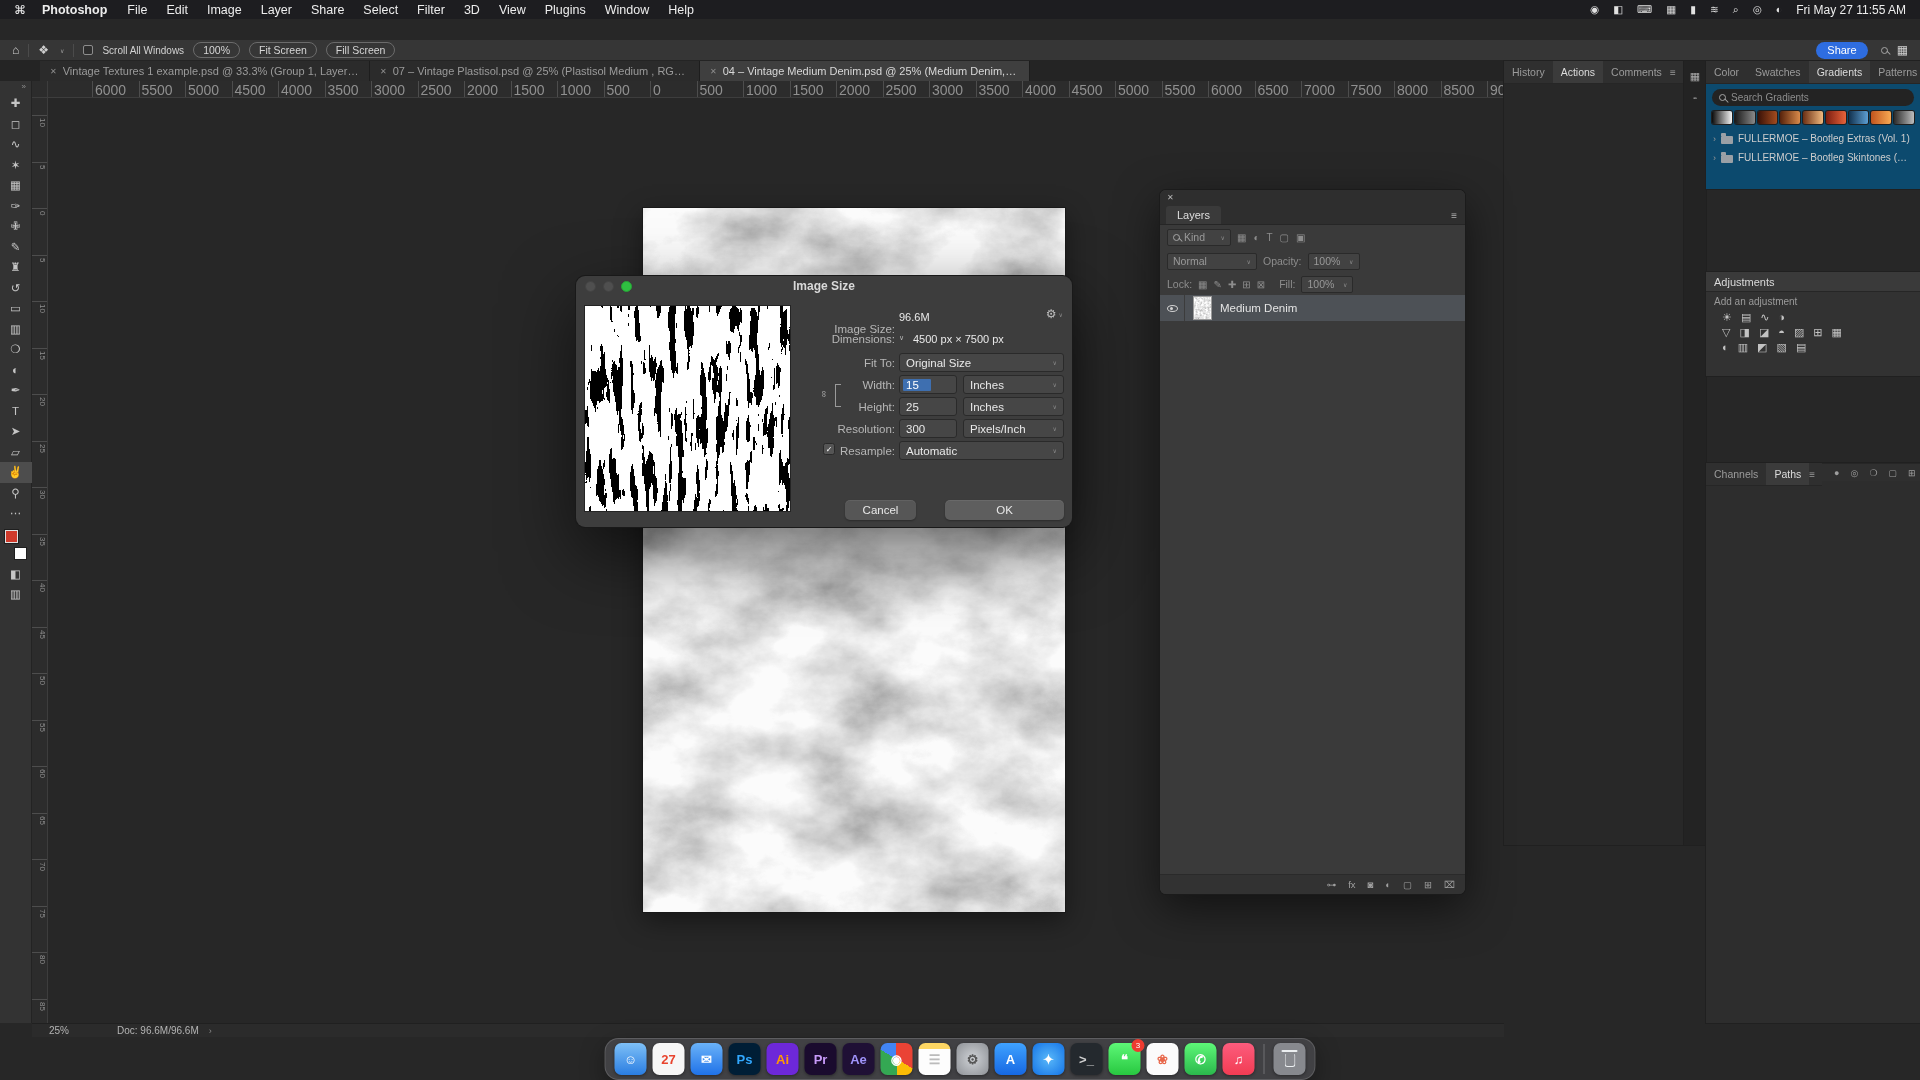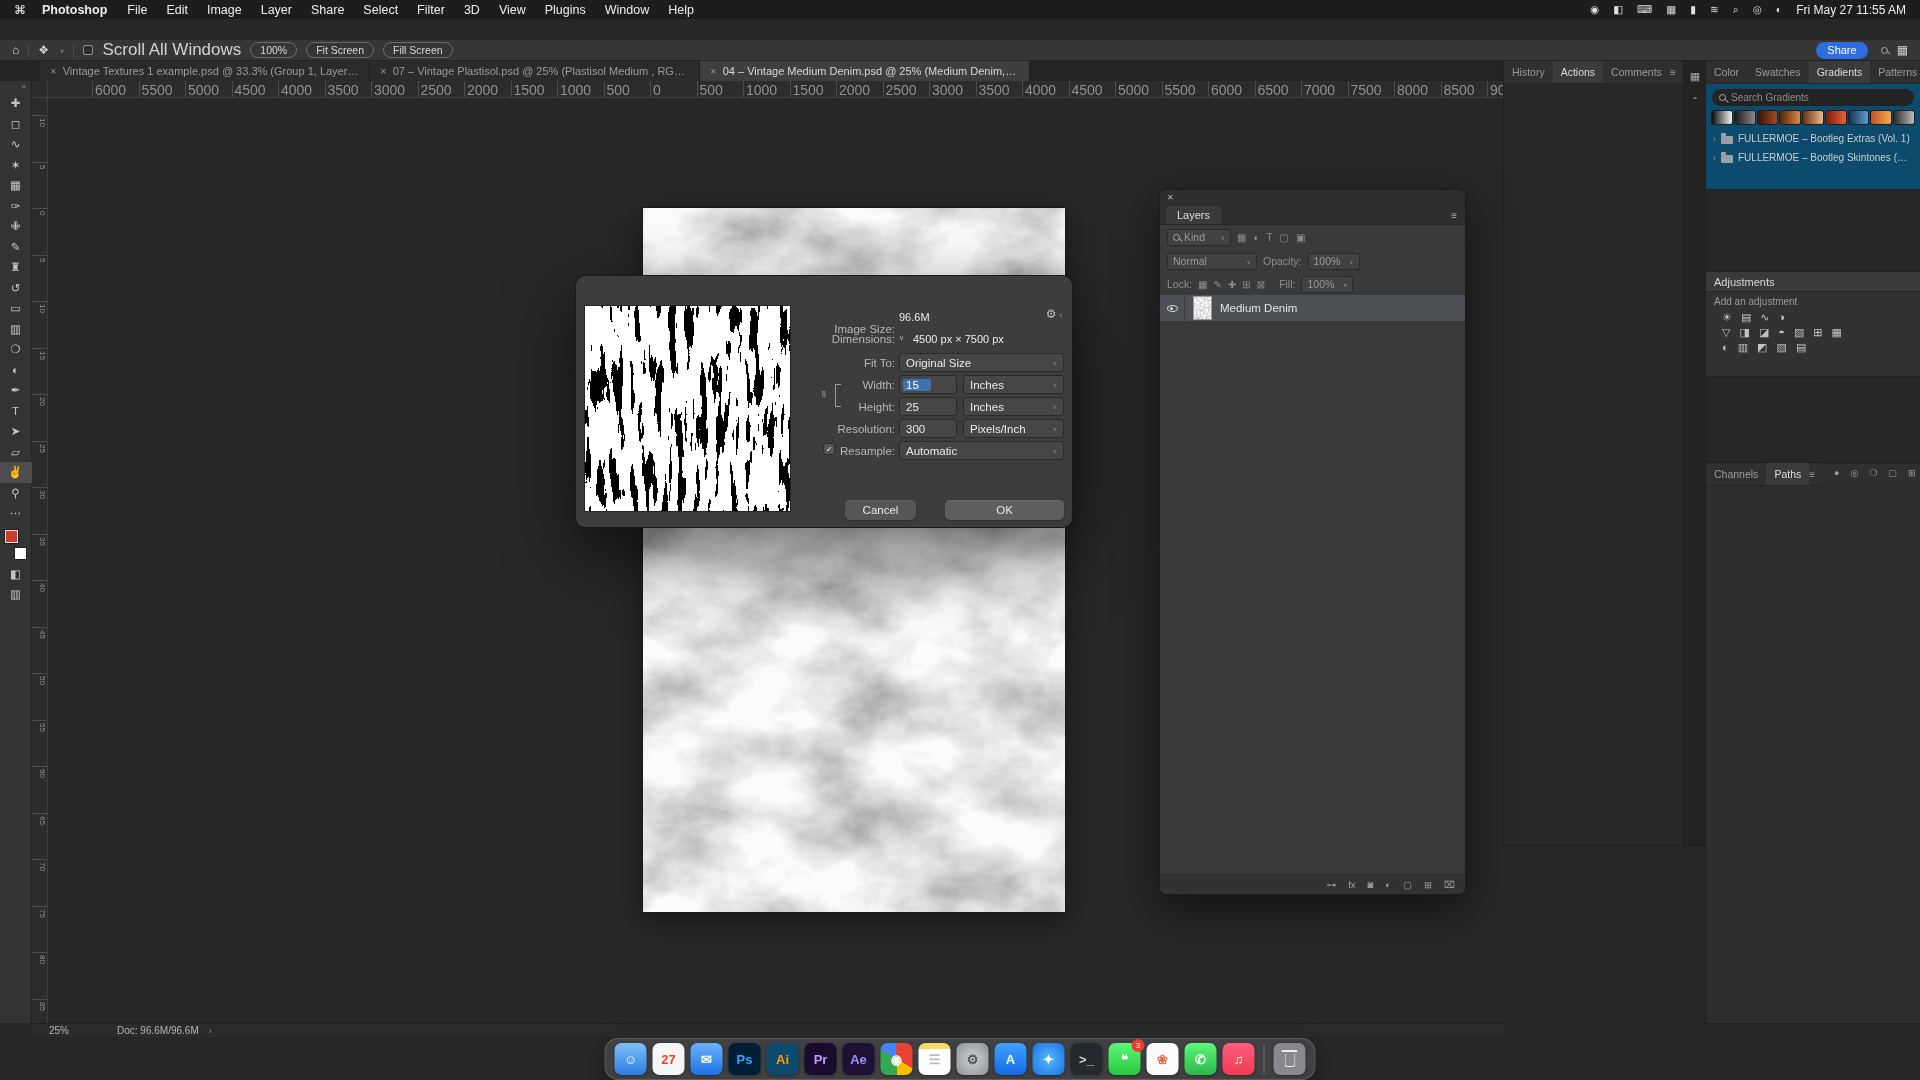--- a/index.html
+++ b/index.html
@@ -16,21 +16,21 @@
   .status-icon{font-size:10.5px;color:#e2e2e2}
   .clock{font-size:12px}
 
   
   #titlebar{position:absolute;left:0;top:19px;width:1920px;height:21px;background:#363636;border-bottom:1px solid #2b2b2b;display:flex;align-items:center;justify-content:center;font-size:12px;color:#a6a6a6}
   #optionsbar{position:absolute;left:0;top:40px;width:1920px;height:21px;background:#363636;border-bottom:1px solid #242424;display:flex;align-items:center;gap:9px;padding:0 12px}
   .ob-icon{font-size:12px;color:#cfcfcf;display:flex;align-items:center}
   .ob-chevron{font-size:6px;color:#9a9a9a;margin-left:2px}
   .ob-divider{width:1px;height:13px;background:#4b4b4b}
   .ob-check{width:10px;height:10px;border:1px solid #8d8d8d;border-radius:2px;background:#2e2e2e}
-  .ob-label{font-size:17px;color:#d2d2d2}
+  .ob-label{font-size:10px;color:#d2d2d2}
   .ob-pill{height:16px;padding:0 9px;border:1px solid #6b6b6b;border-radius:9px;font-size:10.5px;color:#d6d6d6;display:flex;align-items:center}
   .share-btn{height:17px;padding:0 11px;background:#2e6de0;border-radius:9px;font-size:11px;color:#fff;display:flex;align-items:center;margin-right:4px}
   .mag{width:7px;height:7px;border:1.3px solid #a5a5a5;border-radius:50%;position:relative;display:inline-block}
   .mag::after{content:"";position:absolute;width:4.5px;height:1.3px;background:#a5a5a5;right:-3.4px;bottom:-0.8px;transform:rotate(45deg)}
 
   #tabstrip{position:absolute;left:0;top:61px;width:1920px;height:20px;background:#242424;display:flex;align-items:stretch;padding-left:40px}
   .doc-tabs{display:flex}
   .doc-tab{display:flex;align-items:center;gap:6px;padding:0 10px;background:#2b2b2b;border-right:1px solid #1d1d1d;font-size:11px;color:#9b9b9b;white-space:nowrap;max-width:330px}
   .doc-tab.active{background:#3f3f3f;color:#d8d8d8}
   .tab-close{font-size:8px;color:#8d8d8d}
@@ -579,20 +579,26 @@
         <span class="lp-fic">fx</span>
         <span class="lp-fic">◙</span>
         <span class="lp-fic">◐</span>
         <span class="lp-fic">▢</span>
         <span class="lp-fic">⊞</span>
         <span class="lp-fic">⌧</span>
       </div>
   </div>
 
   <div id="dialog">
+    <div class="dlg-titlebar">
+      <span class="tl tl-close"></span>
+      <span class="tl tl-min"></span>
+      <span class="tl tl-zoom"></span>
+      <span class="dlg-title">Image Size</span>
+    </div>
     <div class="dlg-preview">
       <svg viewBox="0 0 205 205" preserveAspectRatio="none">
         <filter id="fxPreview" x="0" y="0" width="100%" height="100%">
           <feTurbulence type="fractalNoise" baseFrequency="0.13 0.02" numOctaves="4" seed="5"></feTurbulence>
           <feColorMatrix type="matrix" values="1.8 0 0 0 -0.25  1.8 0 0 0 -0.25  1.8 0 0 0 -0.25  0 0 0 0 1"></feColorMatrix>
           <feComponentTransfer>
               <feFuncR type="discrete" tableValues="0 1"></feFuncR>
               <feFuncG type="discrete" tableValues="0 1"></feFuncG>
               <feFuncB type="discrete" tableValues="0 1"></feFuncB>
             </feComponentTransfer>
@@ -666,21 +672,21 @@
     <div class="dock-apps">
       
     <div class="dock-icon" style="background: linear-gradient(rgb(126, 192, 247), rgb(42, 125, 225)); color: rgb(255, 255, 255);">
         <span class="dock-glyph">☺</span>
       </div><div class="dock-icon" style="background: rgb(246, 246, 246); color: rgb(232, 68, 46);">
         <span class="dock-glyph">27</span>
       </div><div class="dock-icon" style="background: linear-gradient(rgb(106, 178, 248), rgb(31, 114, 232)); color: rgb(255, 255, 255);">
         <span class="dock-glyph">✉</span>
       </div><div class="dock-icon" style="background: rgb(0, 30, 54); color: rgb(49, 168, 255);">
         <span class="dock-glyph">Ps</span>
-      </div><div class="dock-icon" style="background: #0c4a6e; color: rgb(255, 154, 0);">
+      </div><div class="dock-icon" style="background: #6d28d9; color: rgb(255, 154, 0);">
         <span class="dock-glyph">Ai</span>
       </div><div class="dock-icon" style="background: rgb(26, 11, 46); color: rgb(200, 155, 250);">
         <span class="dock-glyph">Pr</span>
       </div><div class="dock-icon" style="background: rgb(31, 16, 53); color: rgb(159, 147, 250);">
         <span class="dock-glyph">Ae</span>
       </div><div class="dock-icon" style="background: conic-gradient(rgb(234, 67, 53) 0deg, rgb(234, 67, 53) 120deg, rgb(251, 188, 5) 120deg, rgb(251, 188, 5) 180deg, rgb(52, 168, 83) 180deg, rgb(52, 168, 83) 300deg, rgb(66, 133, 244) 300deg, rgb(66, 133, 244) 360deg); color: rgb(255, 255, 255);">
         <span class="dock-glyph">◉</span>
       </div><div class="dock-icon" style="background: linear-gradient(rgb(253, 214, 99) 20%, rgb(253, 253, 253) 20%); color: rgb(187, 187, 187);">
         <span class="dock-glyph">☰</span>
       </div><div class="dock-icon" style="background: radial-gradient(rgb(207, 210, 214), rgb(142, 145, 150)); color: rgb(85, 85, 85);">

